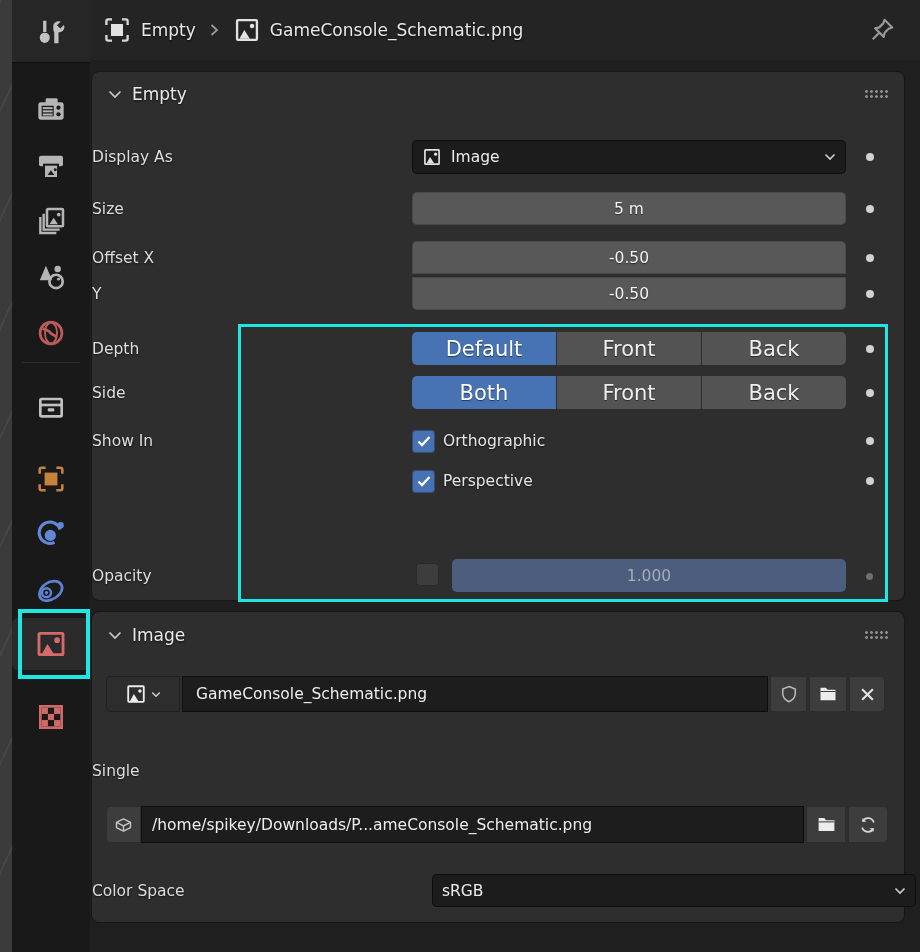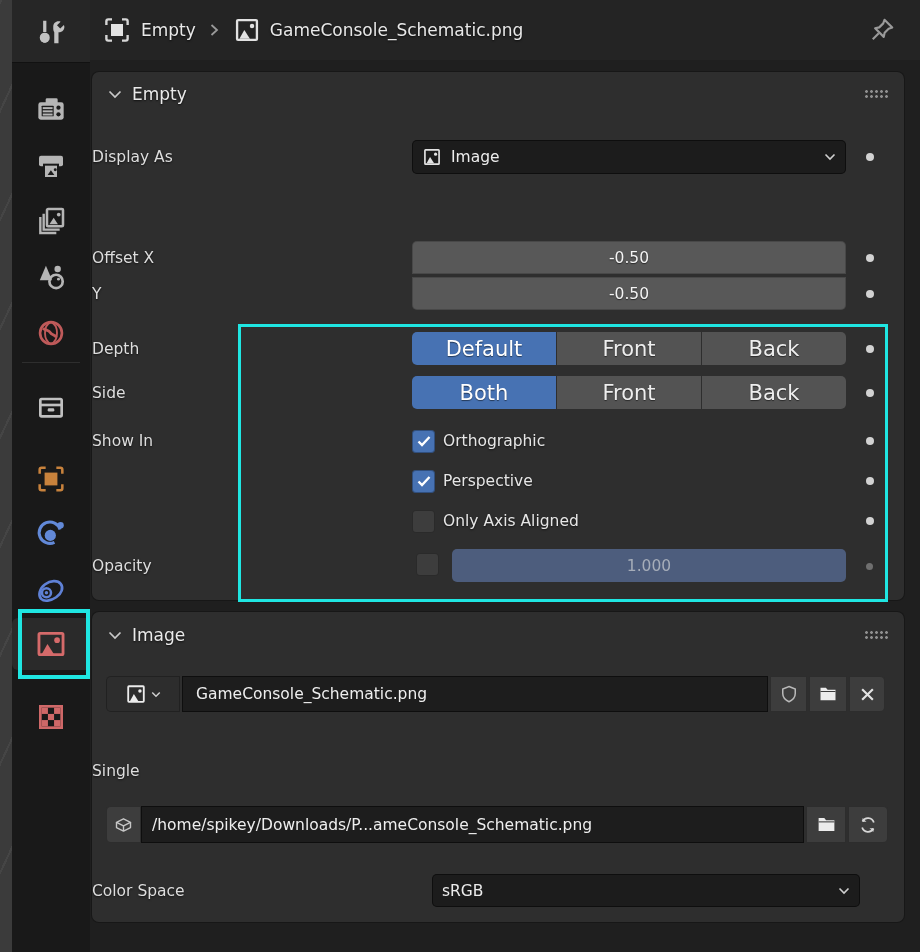--- a/index.html
+++ b/index.html
@@ -231,20 +231,27 @@
       <span>Image</span>
       <span class="chev">
         <svg width="12" height="8" viewBox="0 0 12 8">
             <path d="M1.5 1.5L6 6l4.5-4.5" fill="none" stroke="#cfcfcf" stroke-width="1.6"></path>
           </svg>
       </span>
     </div>
     <span class="dot"></span>
   </div>
 
+  <div class="row" style="top:120px;height:33px;">
+    <span class="lbl">Size</span>
+    <div class="wid field">
+      <span>5 m</span>
+    </div>
+    <span class="dot"></span>
+  </div>
 
   <div class="row" style="top:169px;height:33px;">
     <span class="lbl">Offset X</span>
     <div class="wid field jtop">
       <span>-0.50</span>
     </div>
     <span class="dot"></span>
   </div>
 
   <div class="row" style="top:205px;height:33px;">
@@ -293,29 +300,22 @@
       <span class="chk on">
         <svg width="14" height="11" viewBox="0 0 14 11">
             <path d="M1.5 5.5l3.5 3.5L12.5 1" fill="none" stroke="#ffffff" stroke-width="2.4"></path>
           </svg>
       </span>
       <span class="chklbl">Orthographic</span>
     </div>
     <span class="dot"></span>
   </div>
 
-  <div class="row" style="top:434px;height:30px;">
-    <div class="chkrow">
-      <span class="chk"></span>
-      <span class="chklbl">Only Axis Aligned</span>
-    </div>
-    <span class="dot"></span>
-  </div>
-
-  <div class="row" style="top:477px;height:33px;">
+
+  <div class="row" style="top:487px;height:33px;">
     <span class="lbl">Opacity</span>
     <span class="chk" style="position:absolute;left:324px;top:4px;"></span>
     <div class="slider">
       <span>1.000</span>
     </div>
     <span class="dot dim"></span>
   </div>
 </div>
 
 <div class="panel" style="top:612px;height:310px;">
@@ -384,21 +384,21 @@
         <path d="M19 9a7.4 7.4 0 0 0-13.6-1.2" fill="none" stroke="#d6d6d6" stroke-width="2.1"></path>
         <path d="M5.5 3.5v4.6h4.6z" fill="#d6d6d6"></path>
         <path d="M5 15a7.4 7.4 0 0 0 13.6 1.2" fill="none" stroke="#d6d6d6" stroke-width="2.1"></path>
         <path d="M18.5 20.5v-4.6h-4.6z" fill="#d6d6d6"></path>
       </svg>
     </div>
   </div>
 
   <div class="row" style="top:262px;height:33px;">
     <span class="lbl" style="width:318px;">Color Space</span>
-    <div class="dropdown abs" style="left:340px;width:428px;height:33px;">
+    <div class="dropdown abs" style="left:340px;width:484px;height:33px;">
       <span>sRGB</span>
       <span class="chev">
         <svg width="12" height="8" viewBox="0 0 12 8">
             <path d="M1.5 1.5L6 6l4.5-4.5" fill="none" stroke="#cfcfcf" stroke-width="1.6"></path>
           </svg>
       </span>
     </div>
   </div>
 </div>
 

